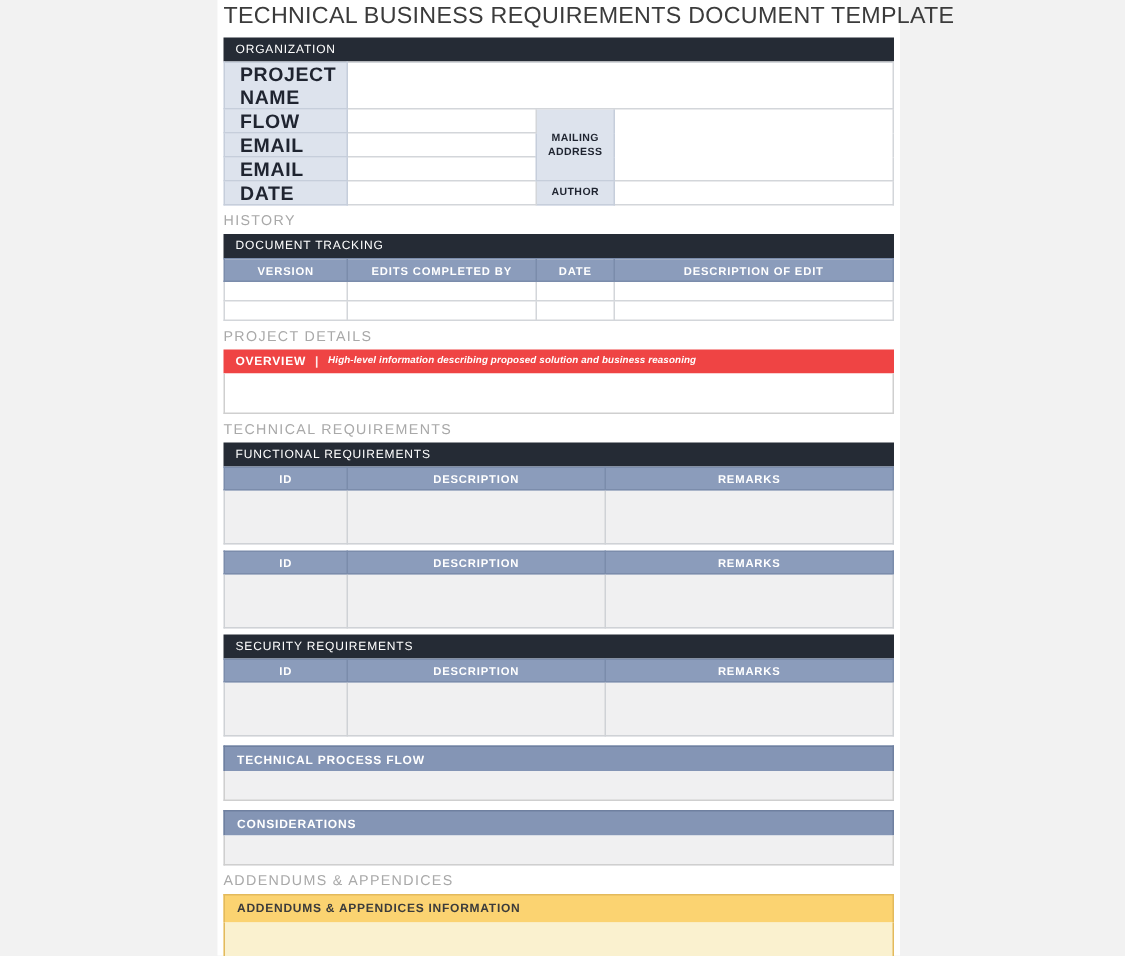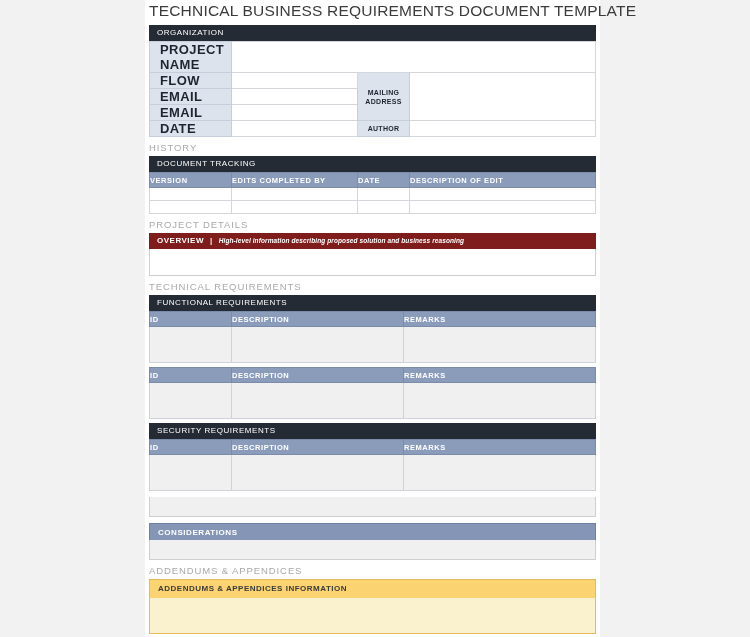--- a/index.html
+++ b/index.html
@@ -52,21 +52,21 @@
     font-weight: normal;
     letter-spacing: 0.55px;
     padding: 5px 0 5px 8px;
     box-sizing: border-box;
     height: 16px;
     line-height: 6px;
   }
 
   
   .band-gray {
-    background: #7f1d1d;
+    background: #ef4444;
     color: #ffffff;
     font-size: 8px;
     font-weight: bold;
     letter-spacing: 0.5px;
     padding: 5px 3px 5px 8px;
     box-sizing: border-box;
     height: 16px;
     line-height: 6px;
     display: flex;
     align-items: flex-end;
@@ -146,21 +146,21 @@
     border-color: #c6cedb;
   }
 
   
   .colhead th {
     background: #8b9cbb;
     color: #ffffff;
     font-weight: bold;
     font-size: 7.5px;
     letter-spacing: 0.55px;
-    text-align: left;
+    text-align: center;
     height: 15px;
     border-color: #7b8cab;
   }
   .req-body td {
     background: #f0f0f1;
     height: 36px;
     border-color: #cfd2d6;
   }
   .track-body td {
     background: #ffffff;
@@ -360,20 +360,21 @@
           <td></td>
           <td></td>
         </tr>
       </tbody>
     </table>
   </div>
 
   <div class="sp6"></div>
 
   <div class="pad-x">
+    <div class="band-slate">TECHNICAL PROCESS FLOW</div>
     <div class="fill-gray"></div>
   </div>
 
   <div class="sp6"></div>
 
   <div class="pad-x">
     <div class="band-slate">CONSIDERATIONS</div>
     <div class="fill-gray"></div>
   </div>
 

